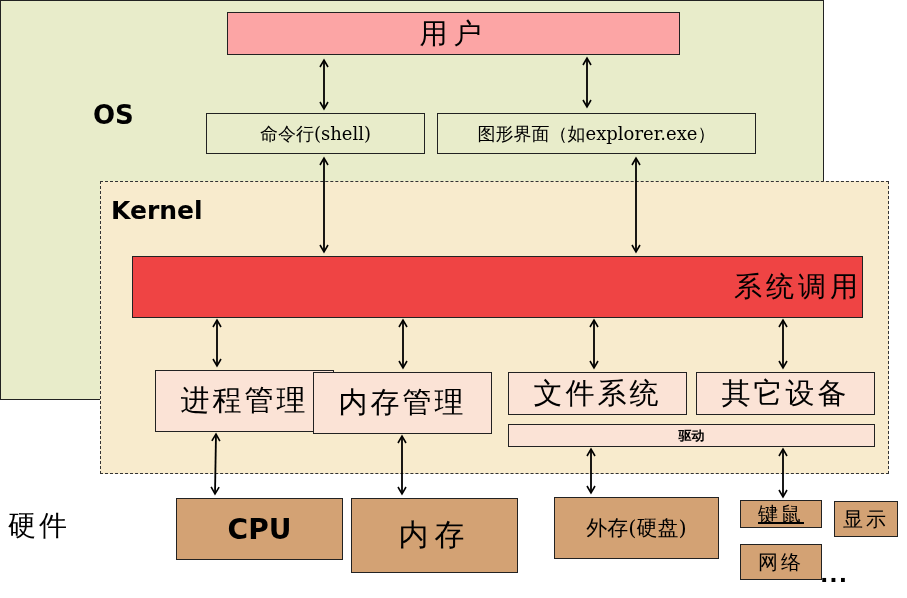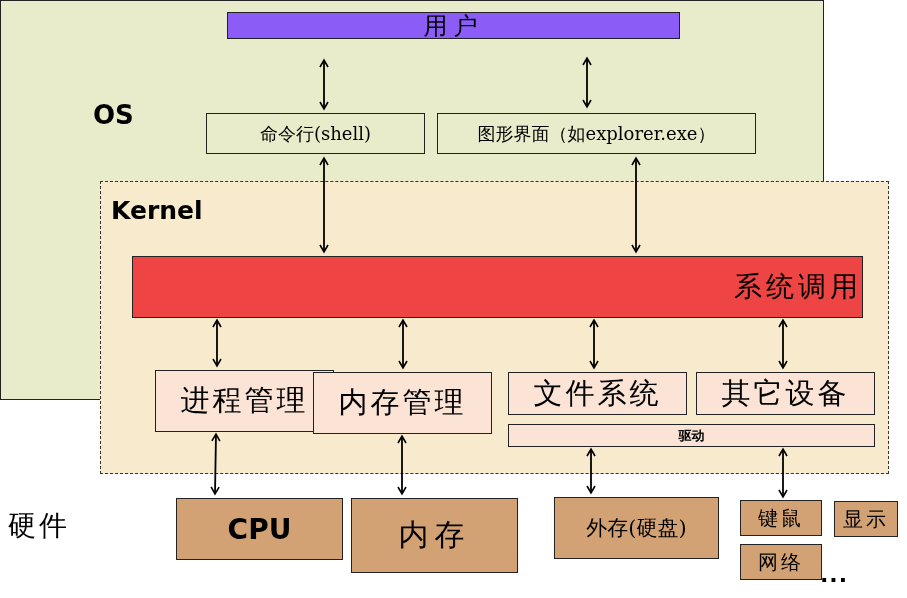--- a/index.html
+++ b/index.html
@@ -1,37 +1,37 @@
 <!DOCTYPE html>
 <html><head>
 <meta charset="utf-8">
 <style>
   html,body{margin:0;padding:0;background:#ffffff;}
   body{width:907px;height:598px;position:relative;overflow:hidden;font-family:"DejaVu Serif",serif;color:#000;}
   .box{position:absolute;box-sizing:border-box;border:1.5px solid #222;display:flex;align-items:center;justify-content:center;white-space:nowrap;}
-  .user{left:227px;top:12px;width:453px;height:27px;background:#8b5cf6;font-size:24px;letter-spacing:6px;}
+  .user{left:227px;top:12px;width:453px;height:43px;background:#fca5a5;font-size:28px;letter-spacing:6px;}
   .os{left:81px;top:86px;width:822px;height:398px;background:#e8ecca;border:1.5px solid #222;}
   .os-label{position:absolute;left:93px;top:100px;font-family:"DejaVu Sans",sans-serif;font-weight:bold;font-size:26px;}
   .shell{left:206px;top:113px;width:219px;height:41px;background:#e8ecca;font-size:18px;}
   .gui{left:437px;top:113px;width:319px;height:41px;background:#e8ecca;font-size:18px;}
   .kernel{position:absolute;left:100px;top:181px;width:789px;height:293px;background:#f8ebcd;border:1px dashed #333;box-sizing:border-box;}
   .kernel-label{position:absolute;left:111px;top:196px;font-family:"DejaVu Sans",sans-serif;font-weight:bold;font-size:25px;}
   .syscall{left:132px;top:256px;width:731px;height:62px;background:#ef4444;font-size:28px;letter-spacing:4px;justify-content:flex-end;}
   .mod{background:#fbe3d6;font-size:29px;letter-spacing:3px;}
   .m1{left:127px;top:370px;width:179px;height:62px;margin-left:28px;}
   .m2{left:313px;top:372px;width:179px;height:62px;}
   .m3{left:508px;top:372px;width:179px;height:43px;}
   .m4{left:696px;top:372px;width:179px;height:43px;}
   .driver{left:508px;top:424px;width:367px;height:23px;background:#fbe3d6;font-size:13px;font-family:"DejaVu Sans",sans-serif;font-weight:bold;}
   .hw-label{position:absolute;left:8px;top:507px;font-size:28px;letter-spacing:3px;}
   .hw{background:#d3a274;margin-left:44px;}
   .cpu{left:132px;top:498px;width:167px;height:62px;font-family:"DejaVu Sans",sans-serif;font-weight:bold;font-size:28px;}
   .mem{left:307px;top:498px;width:167px;height:75px;font-size:30px;letter-spacing:6px;}
   .disk{left:510px;top:497px;width:165px;height:62px;font-size:21px;}
-  .kb{left:696px;top:500px;width:82px;height:36px;font-size:20px;letter-spacing:3px;}
+  .kb{left:696px;top:500px;width:82px;height:28px;font-size:20px;letter-spacing:3px;text-decoration:underline;}
   .disp{left:790px;top:501px;width:64px;height:36px;font-size:20px;letter-spacing:3px;}
   .net{left:696px;top:544px;width:82px;height:36px;font-size:20px;letter-spacing:3px;}
   .more{position:absolute;left:820px;top:562px;font-size:22px;font-weight:bold;font-family:"DejaVu Sans",sans-serif;letter-spacing:1px;}
   svg.arrows{position:absolute;left:0;top:0;width:907px;height:598px;pointer-events:none;}
 </style>
 </head>
 <body>
 
 <div class="box user">
     <span>用户</span>

